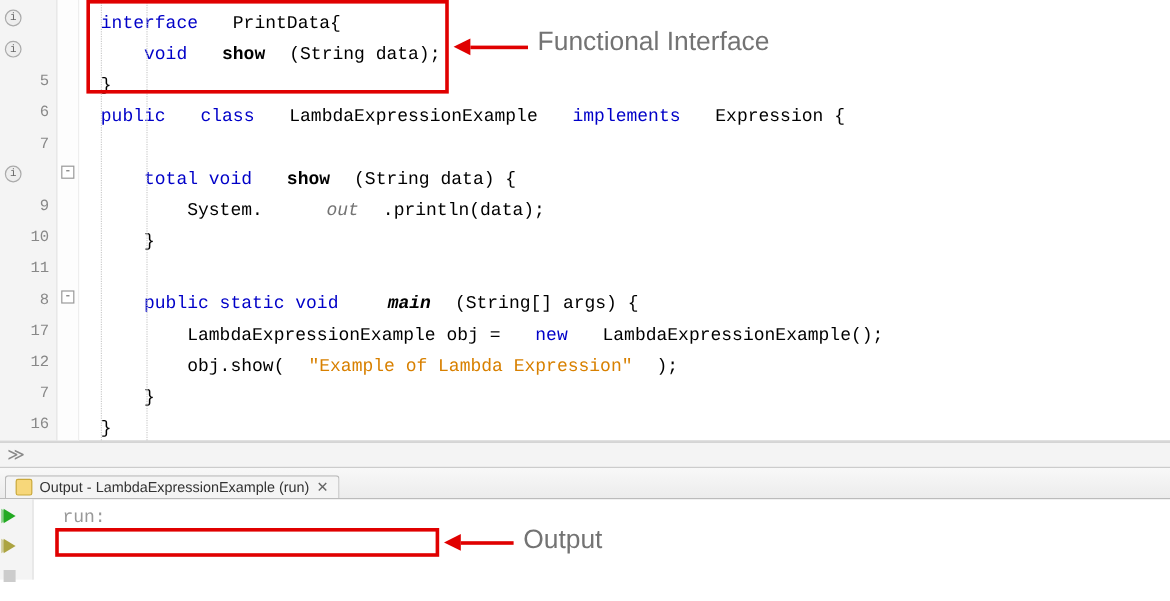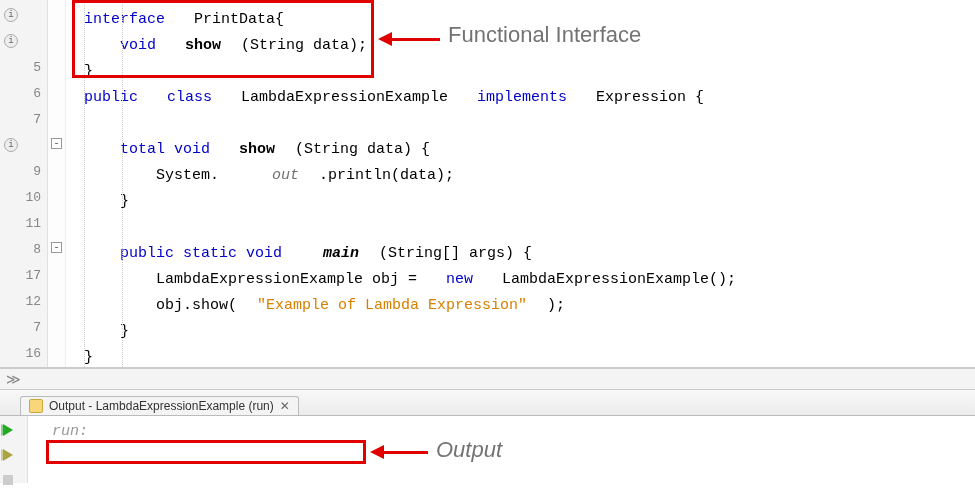--- a/index.html
+++ b/index.html
@@ -106,21 +106,21 @@
     align-items:center;
     padding-left:6px;
   }
   .chevrons { color:#888; font-size:14px; }
   .output-tabbar {
     height: 26px;
     background: linear-gradient(#f8f8f8,#ececec);
     border-bottom:1px solid #bbb;
     display:flex;
     align-items:flex-end;
-    padding-left:20px;
+    padding-left:4px;
   }
   .output-tab {
     display:flex;align-items:center;
     background:#f4f4f4;
     border:1px solid #bbb;
     border-bottom:none;
     border-radius:3px 3px 0 0;
     padding:2px 8px;
     font-family: Tahoma, Arial, sans-serif;
     font-size:12px;
@@ -128,21 +128,20 @@
     gap:6px;
   }
   .tab-icon {
     width:14px;height:14px;background:#f7d77a;border:1px solid #caa93a;border-radius:2px;
   }
   .tab-close { color:#666; font-size:12px; cursor:default; }
   .output-body {
     display:flex;
     height: 67px;
     position:relative;
-    font-style:italic;
   }
   .output-gutter {
     width:28px;
     background:#f4f4f4;
     border-right:1px solid #e0e0e0;
     padding-top:4px;
   }
   .out-icon {
     width:16px;height:16px;margin:2px auto;
   }

